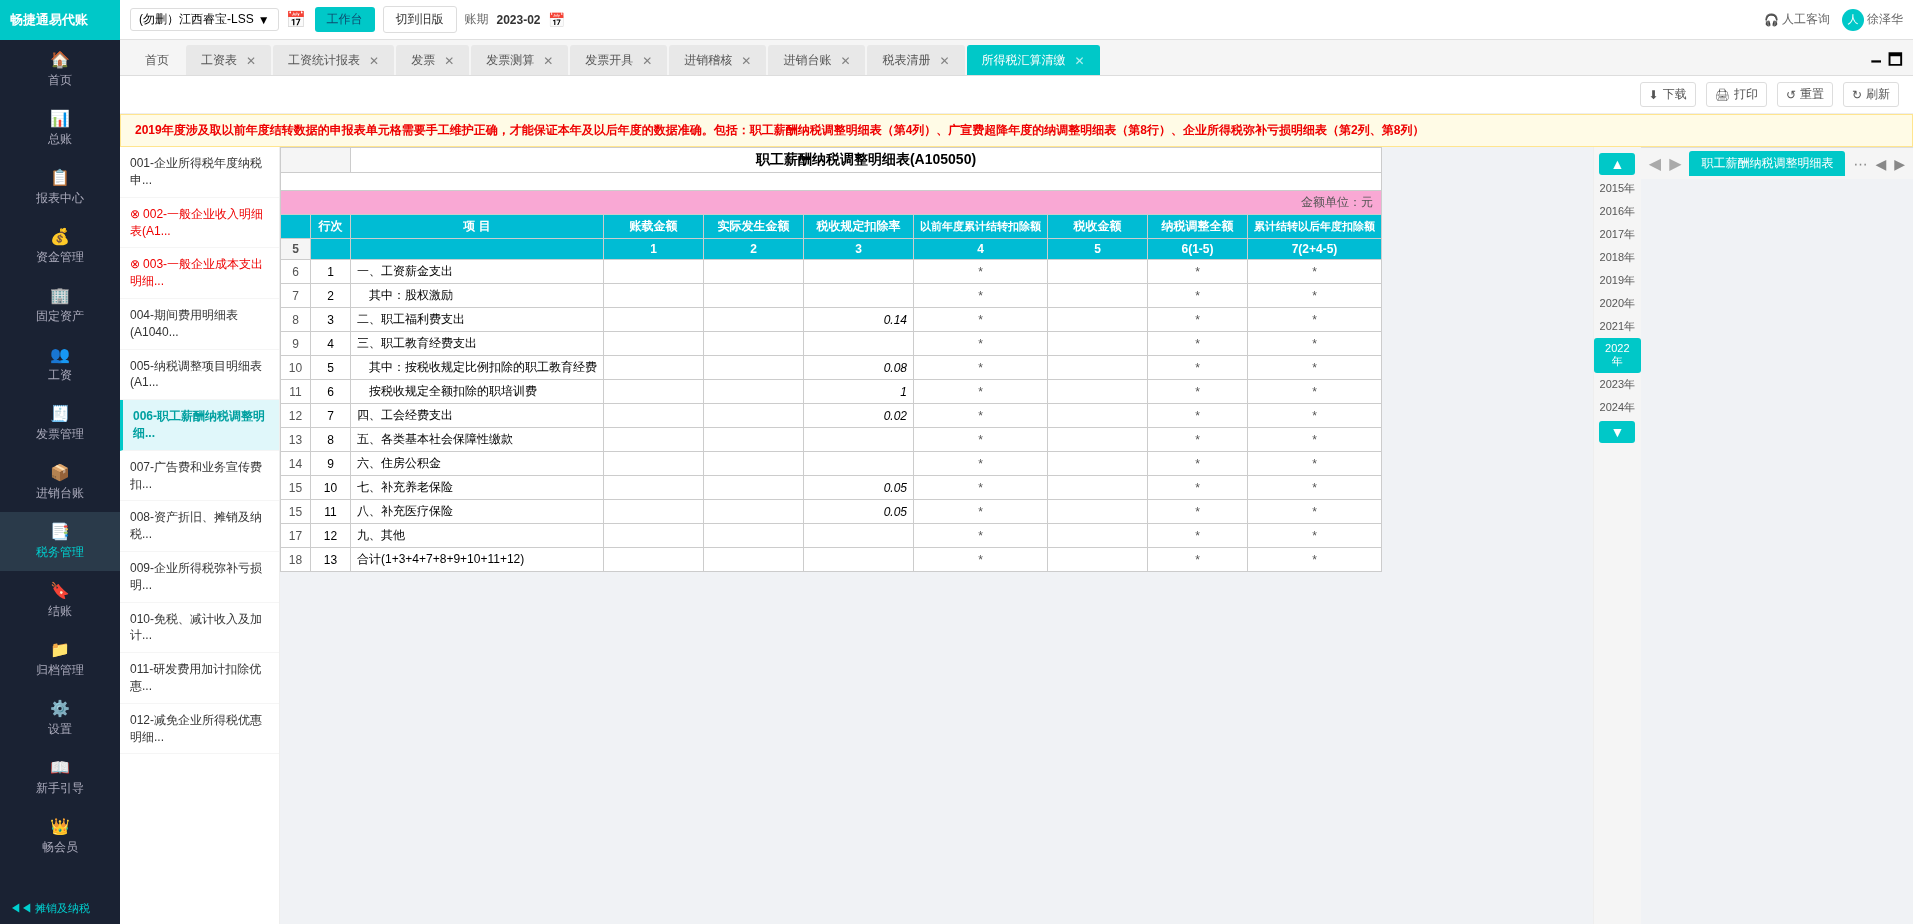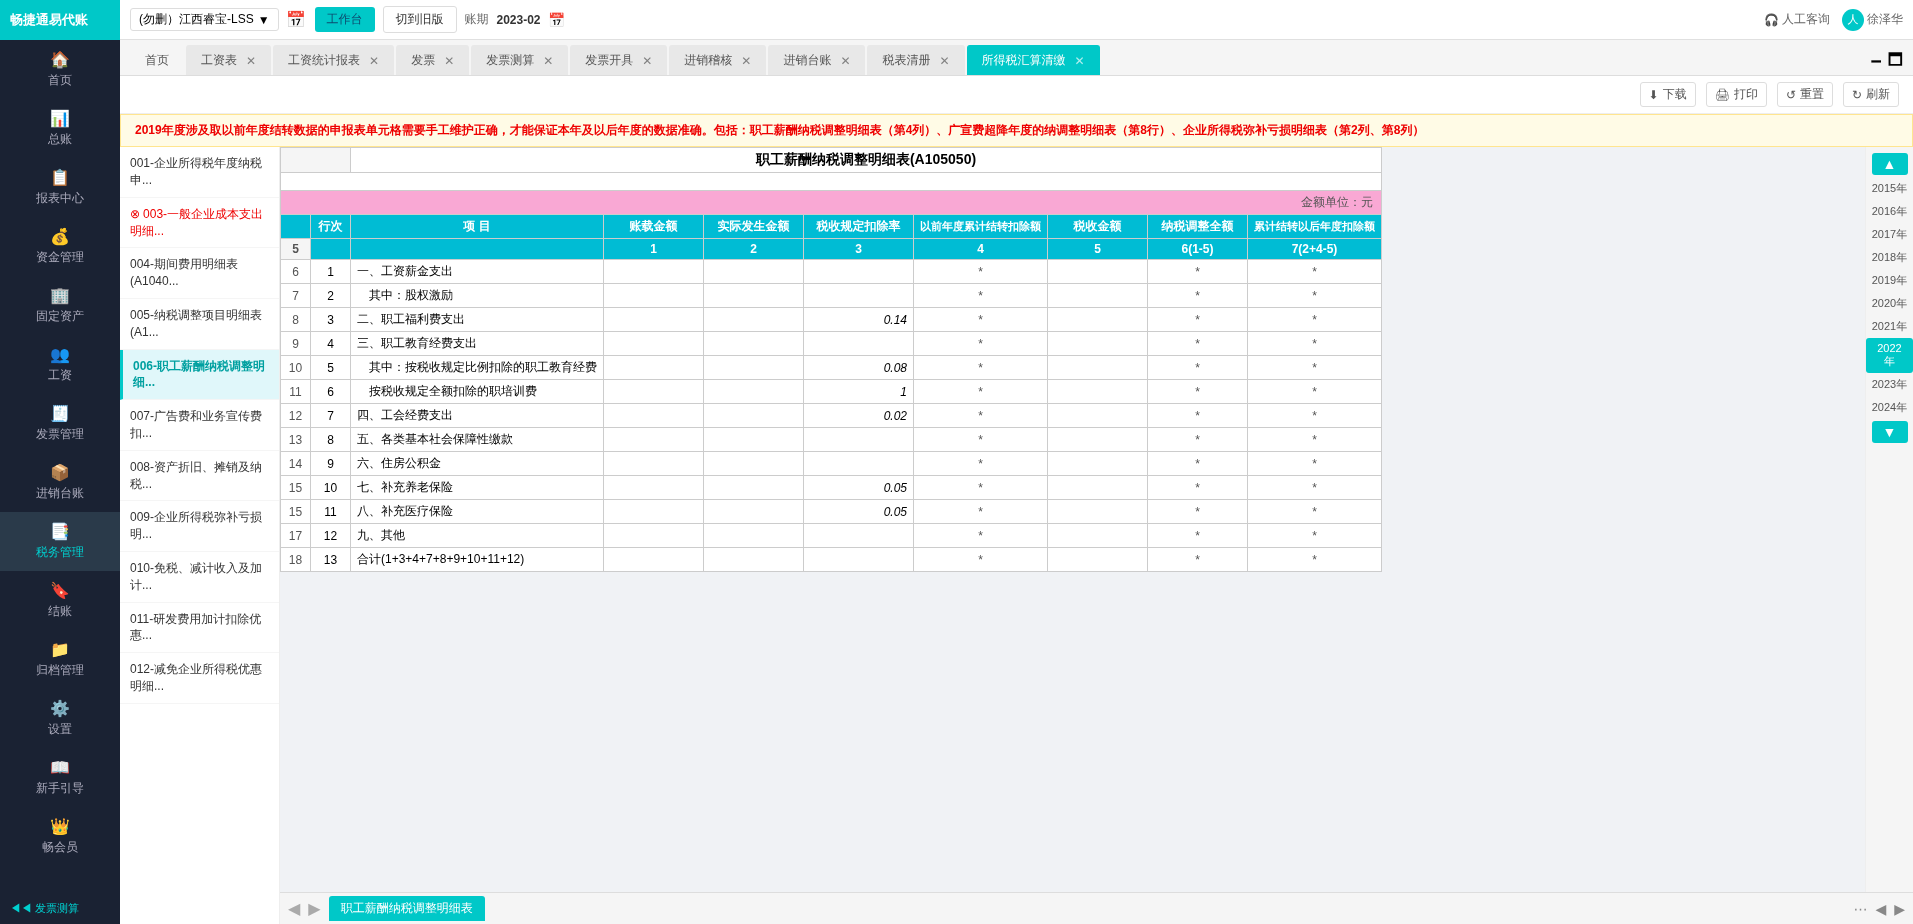--- a/index.html
+++ b/index.html
@@ -127,21 +127,21 @@
     <span>设置</span>
   </div>
   <div class="sidebar-item">
     <span class="icon">📖</span>
     <span>新手引导</span>
   </div>
   <div class="sidebar-item">
     <span class="icon">👑</span>
     <span>畅会员</span>
   </div>
-  <div style="margin-top:auto; padding:8px 10px; font-size:11px; color:#00d0d0; cursor:pointer;">◀◀ 发票测算</div>
+  <div style="margin-top:auto; padding:8px 10px; font-size:11px; color:#00d0d0; cursor:pointer;">◀◀ 摊销及纳税</div>
 </div>
 
 <div class="main-content">
 
   <div class="topbar">
     <div class="topbar-company">
       <span>(勿删）江西睿宝-LSS</span>
       <span>▼</span>
     </div>
     <span style="font-size:16px; color:#aaa; cursor:pointer;">📅</span>
@@ -228,33 +228,34 @@
   </div>
 
   <div class="notice">
     <span class="red">2019年度涉及取以前年度结转数据的申报表单元格需要手工维护正确，才能保证本年及以后年度的数据准确。包括：职工薪酬纳税调整明细表（第4列）、广宣费超降年度的纳调整明细表（第8行）、企业所得税弥补亏损明细表（第2列、第8列）</span>
   </div>
 
   <div class="content-area">
 
     <div class="left-nav">
       <div class="left-nav-item">001-企业所得税年度纳税申...</div>
+      <div class="left-nav-item error"><span class="err-icon">⊗</span>002-一般企业收入明细表(A1...</div>
       <div class="left-nav-item error"><span class="err-icon">⊗</span>003-一般企业成本支出明细...</div>
       <div class="left-nav-item">004-期间费用明细表(A1040...</div>
       <div class="left-nav-item">005-纳税调整项目明细表(A1...</div>
       <div class="left-nav-item active">006-职工薪酬纳税调整明细...</div>
       <div class="left-nav-item">007-广告费和业务宣传费扣...</div>
       <div class="left-nav-item">008-资产折旧、摊销及纳税...</div>
       <div class="left-nav-item">009-企业所得税弥补亏损明...</div>
       <div class="left-nav-item">010-免税、减计收入及加计...</div>
       <div class="left-nav-item">011-研发费用加计扣除优惠...</div>
       <div class="left-nav-item">012-减免企业所得税优惠明细...</div>
     </div>
 
-    <div style="flex:1; display:flex; flex-direction:column; overflow:hidden;">
+    <div style="flex:1; display:flex; flex-direction:row; overflow:hidden;">
       <div style="flex:1; display:flex; overflow:hidden;">
 
         <div class="sheet-wrapper">
           <table class="sheet-table">
             <thead>
 
               <tr class="title-row">
                 <td colspan="2" style="background:#f5f5f5; border:1px solid #ccc;"></td>
                 <td colspan="8" style="text-align:center; font-weight:bold; font-size:14px; border:1px solid #ccc; background:#fff;">职工薪酬纳税调整明细表(A105050)</td>
               </tr>

